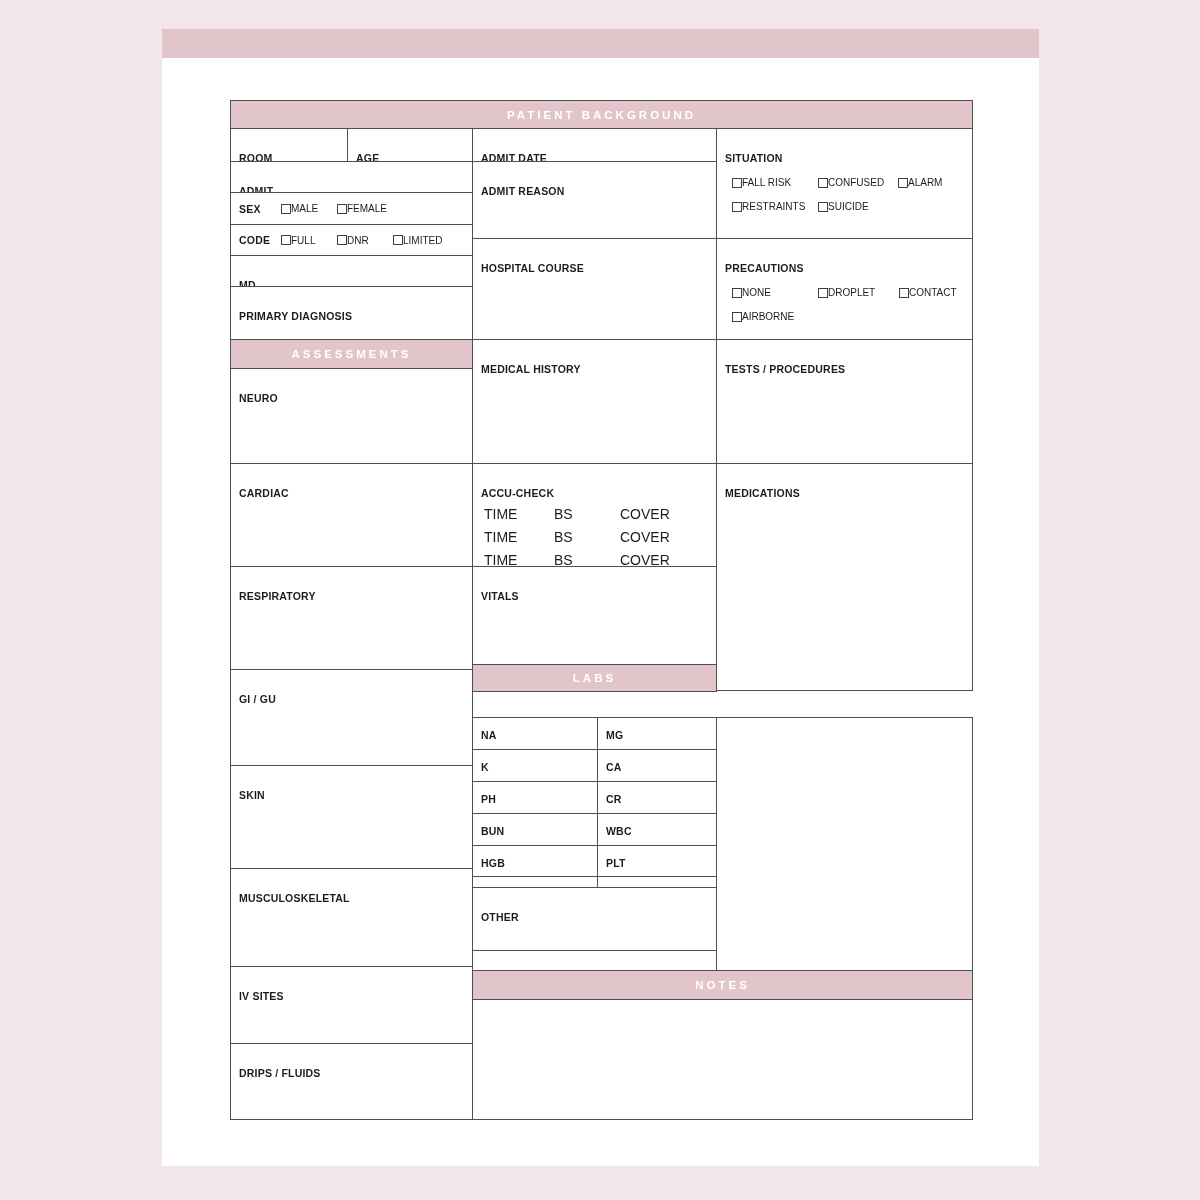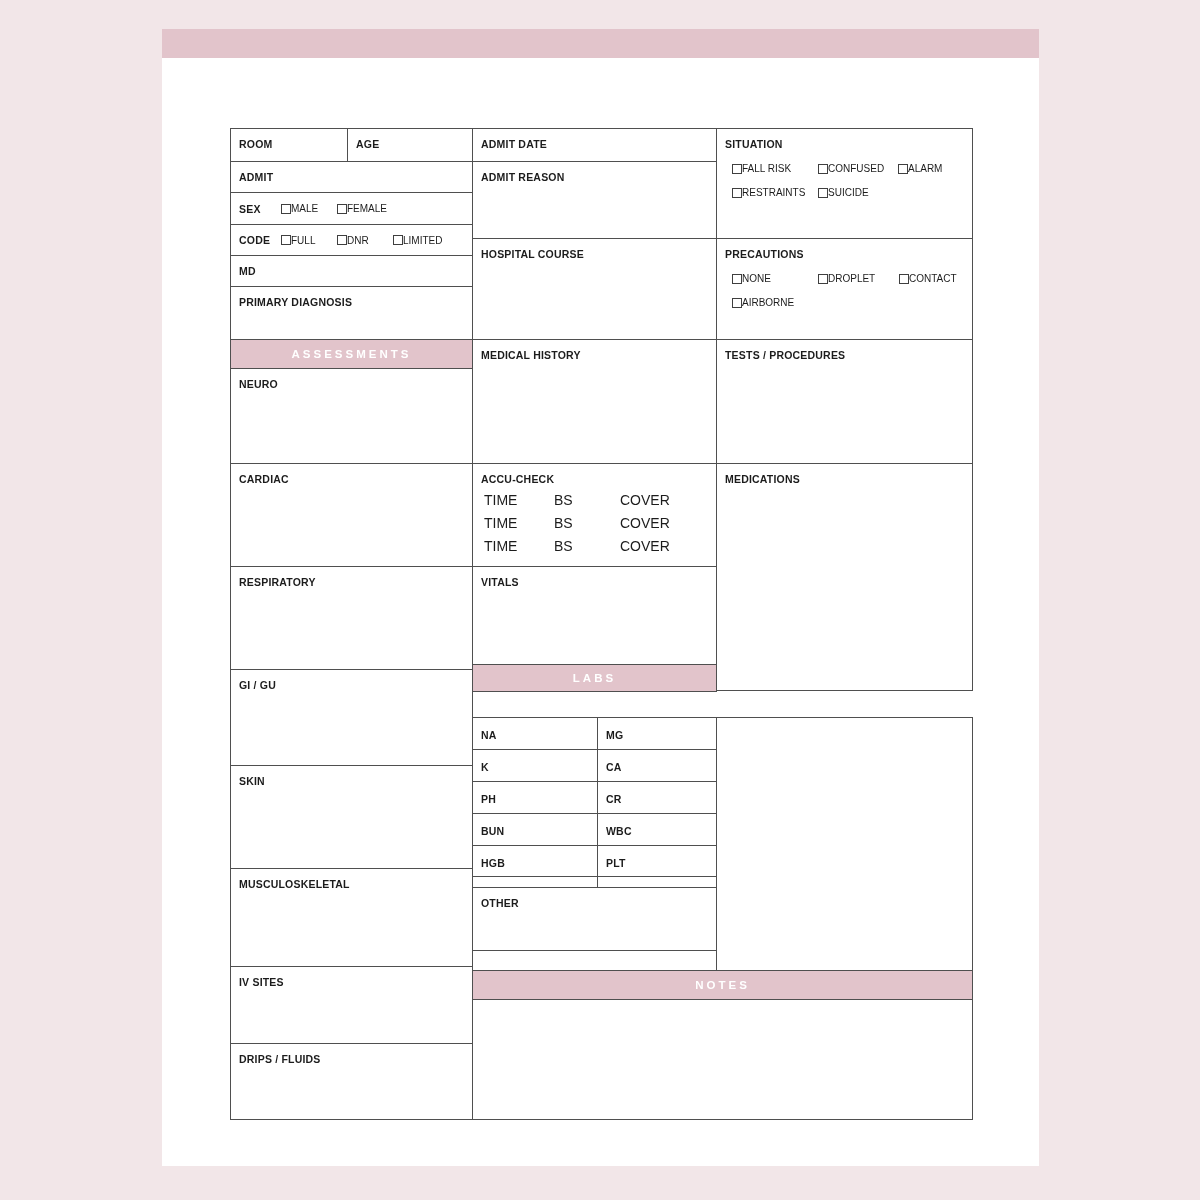--- a/index.html
+++ b/index.html
@@ -12,21 +12,21 @@
   }
   .banner  { position:absolute; left:162px; top:29px; width:877px; height:29px; background:#e2c4cb; }
   .page    { position:absolute; left:162px; top:58px; width:877px; height:1108px; background:#ffffff; }
   .form    { position:absolute; left:230px; top:100px; width:743px; height:1020px; }
   .cell {
     position:absolute; box-sizing:border-box;
     border:1px solid #4f4f4f; background:#ffffff;
   }
   .lbl {
     display:block; font-size:10.5px; font-weight:bold; letter-spacing:0.2px;
-    padding:9px 0 0 8px; white-space:nowrap;
+    padding:23px 0 0 8px; white-space:nowrap;
   }
   .bar {
     position:absolute; box-sizing:border-box;
     border:1px solid #4f4f4f; background:#e2c4cb;
     display:flex; align-items:center; justify-content:center;
     color:#ffffff; font-size:11.5px; font-weight:bold; letter-spacing:3px; white-space:nowrap;
   }
   .cb {
     display:inline-block; width:10px; height:10px; box-sizing:border-box;
     border:1.4px solid #3f3f3f; background:#fff; flex:none;
@@ -41,20 +41,23 @@
   .lab-lbl { padding-top:11px; }
 </style>
 </head>
 <body>
 
 <div class="banner"></div>
 <div class="page"></div>
 
 <div class="form">
 
+  <div class="bar" style="left:0;top:0;width:743px;height:29px">
+    <span>PATIENT BACKGROUND</span>
+  </div>
 
   <div class="cell" style="left:0;top:28px;width:118px;height:34px">
     <span class="lbl">ROOM</span>
   </div>
   <div class="cell" style="left:117px;top:28px;width:126px;height:34px">
     <span class="lbl">AGE</span>
   </div>
   <div class="cell" style="left:0;top:61px;width:243px;height:32px">
     <span class="lbl">ADMIT</span>
   </div>

